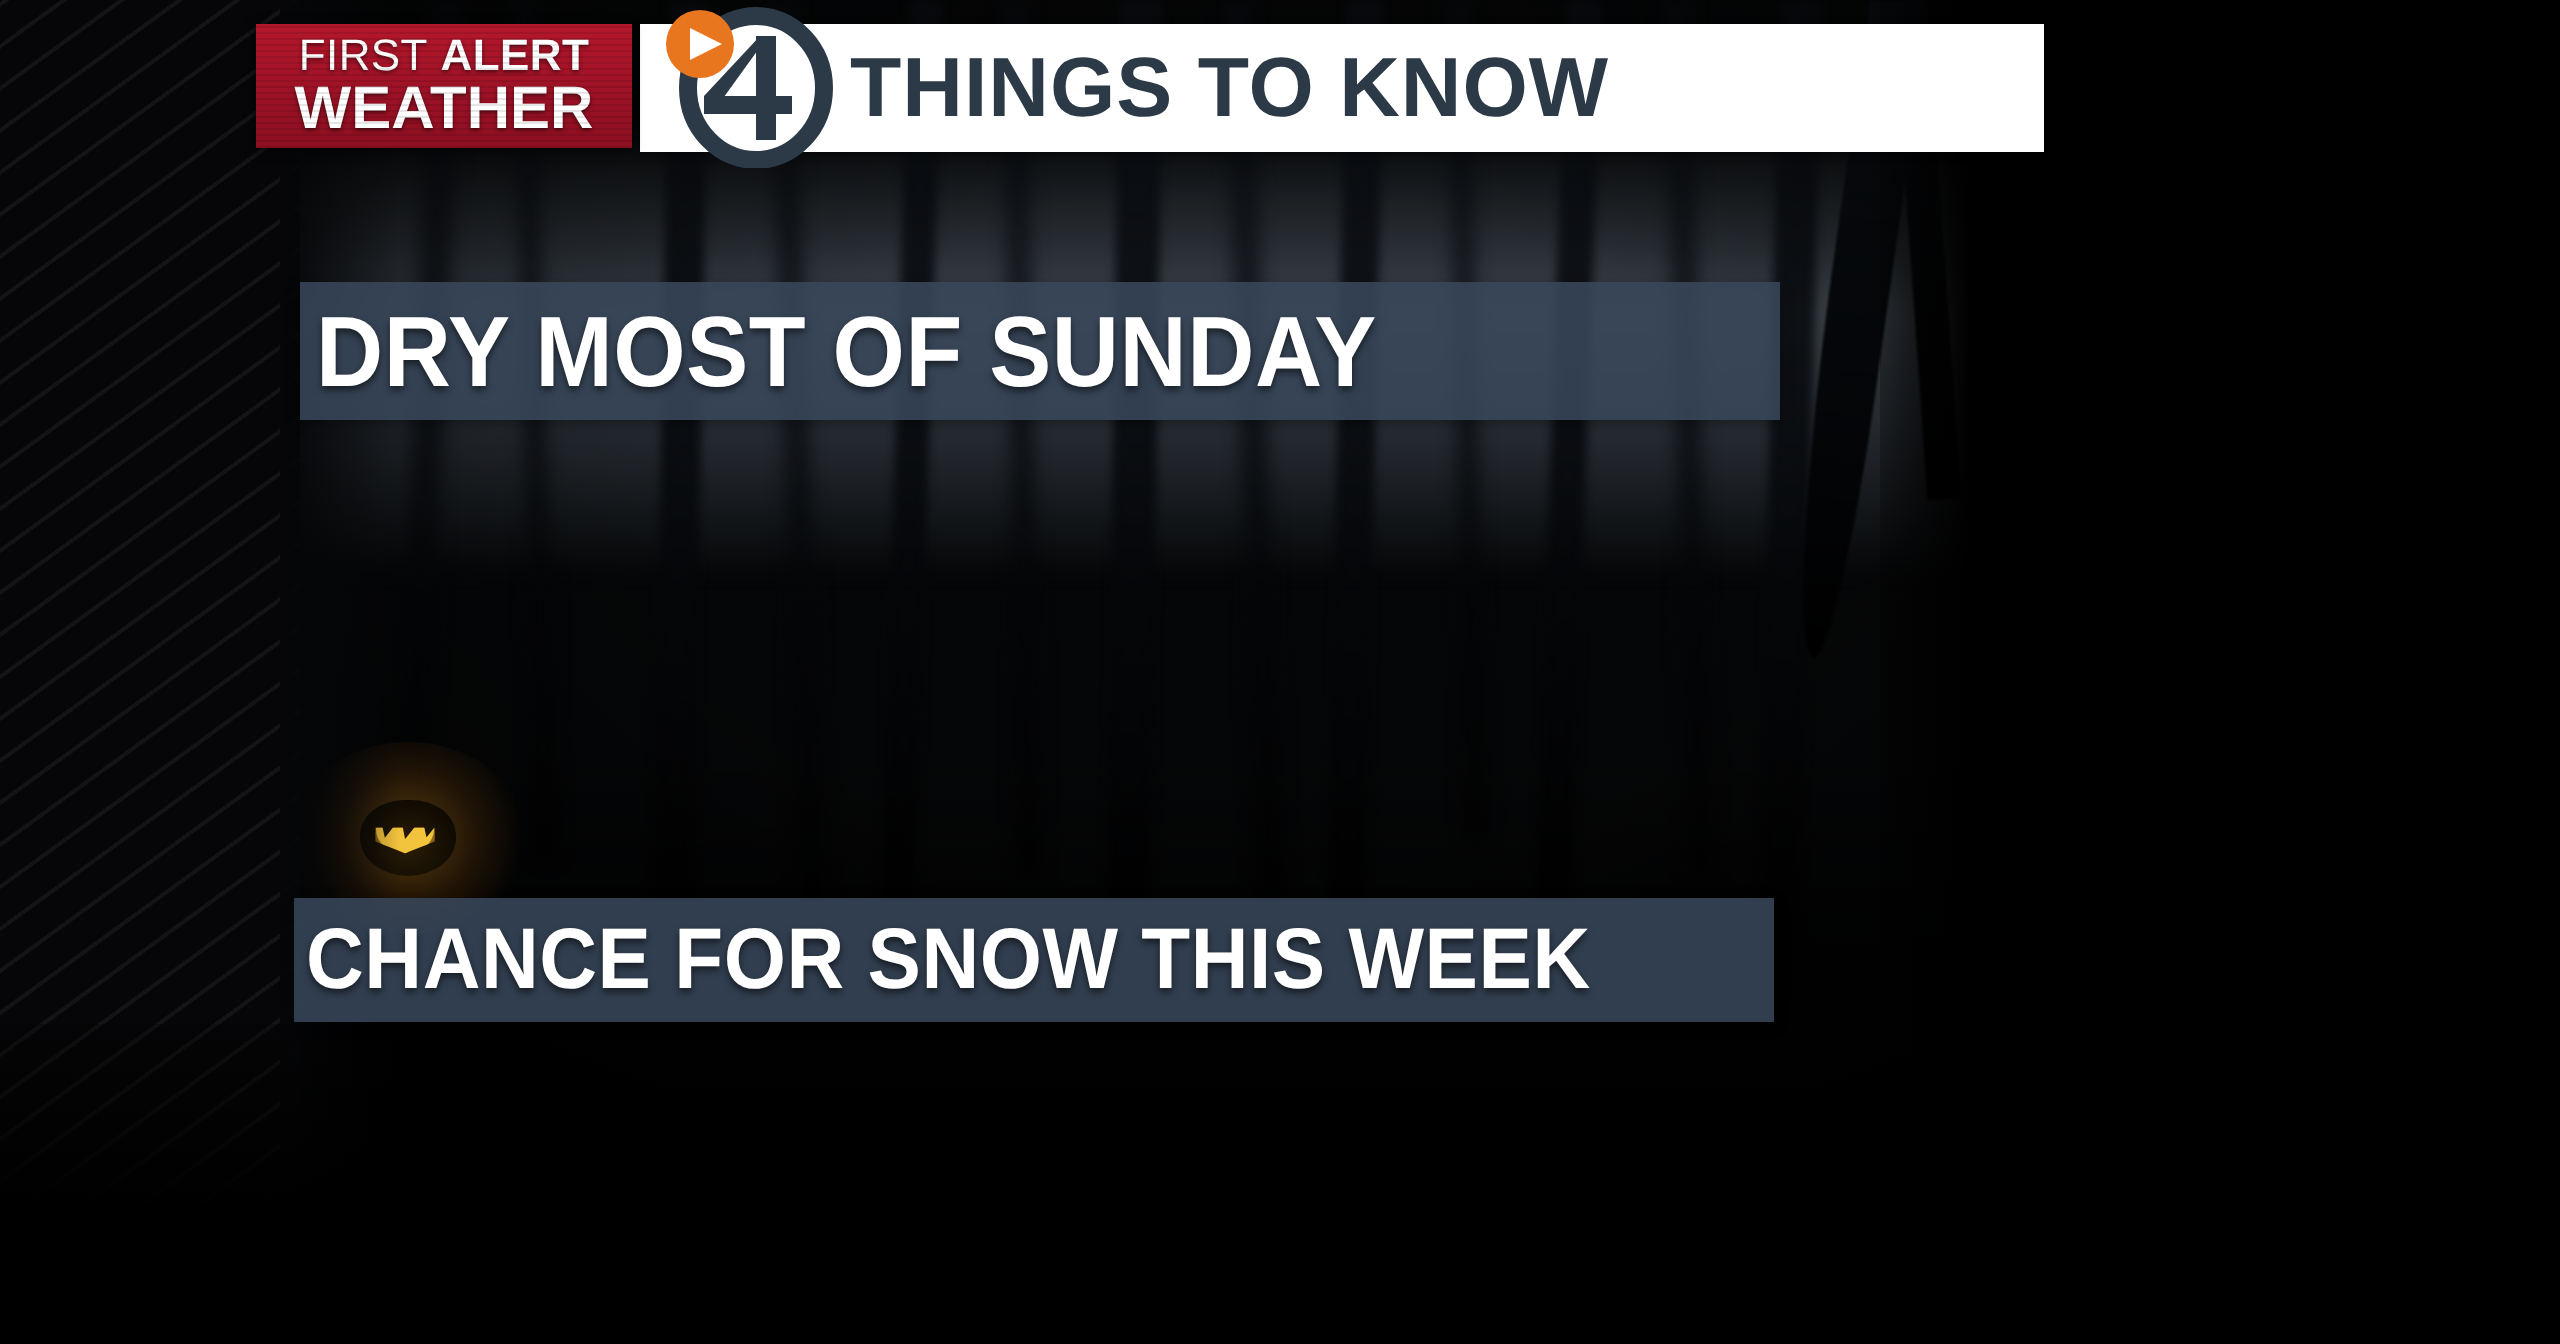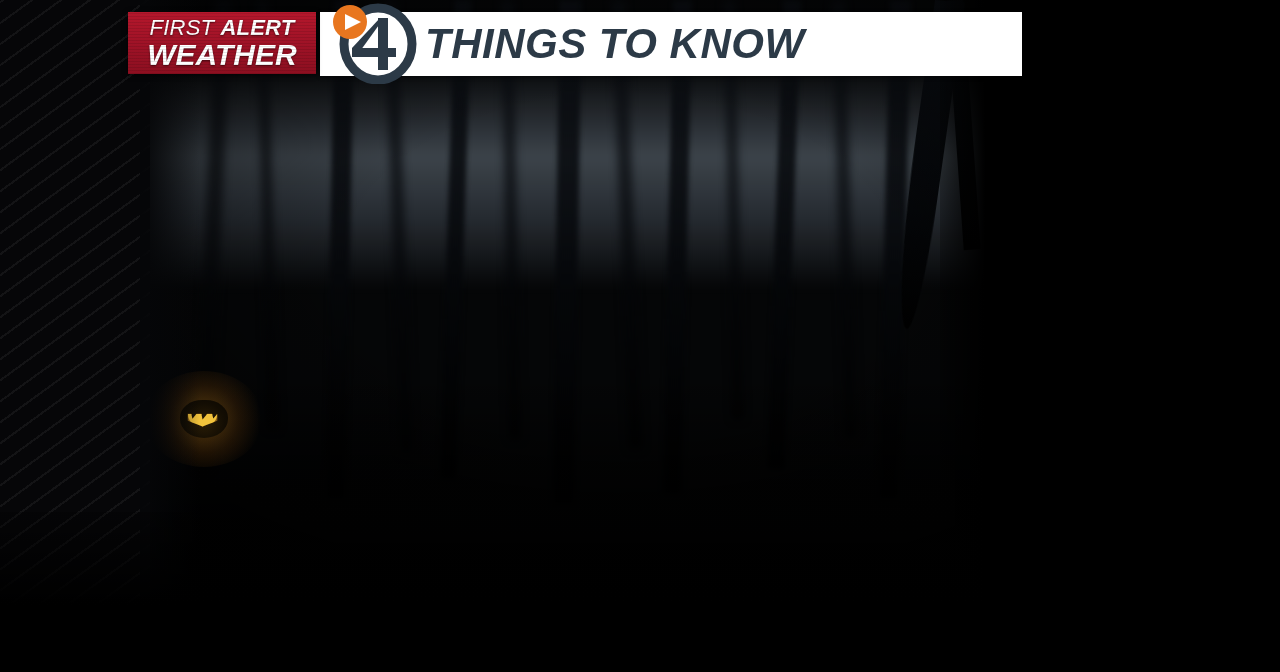--- a/index.html
+++ b/index.html
@@ -9,21 +9,20 @@
     background:#000;
     font-family:"Liberation Sans", sans-serif;
     overflow:hidden;
   }
 
   #stage {
     position:relative;
     width:1022px; height:672px;
     background:#050607;
     overflow:hidden;
-    font-style:italic;
   }
 
   
   .bg-wrap { position:absolute; inset:0; overflow:hidden; }
 
   .bg-sky {
     position:absolute;
     left:0; top:0; width:1280px; height:672px;
     background:
       radial-gradient(ellipse 520px 300px at 560px 120px, rgba(140,160,185,0.55) 0%, rgba(95,115,145,0.30) 45%, rgba(20,26,38,0) 78%),
@@ -300,15 +299,21 @@
         <polygon points="58,16 62,16 36,52 30,46"></polygon>
         <rect x="30" y="46" width="44" height="9"></rect>
       </g>
 
       <circle cx="28" cy="20" r="17" fill="#e8761f"></circle>
       <polygon points="23,12 39,20 23,28" fill="#ffffff"></polygon>
     </svg>
   </div>
 
   <div class="bars">
+    <div class="bar bar-1">
+      <span class="bar-text">DRY MOST OF SUNDAY</span>
+    </div>
+    <div class="bar bar-4">
+      <span class="bar-text">CHANCE FOR SNOW THIS WEEK</span>
+    </div>
   </div>
 
 </div>
 
 </body></html>

